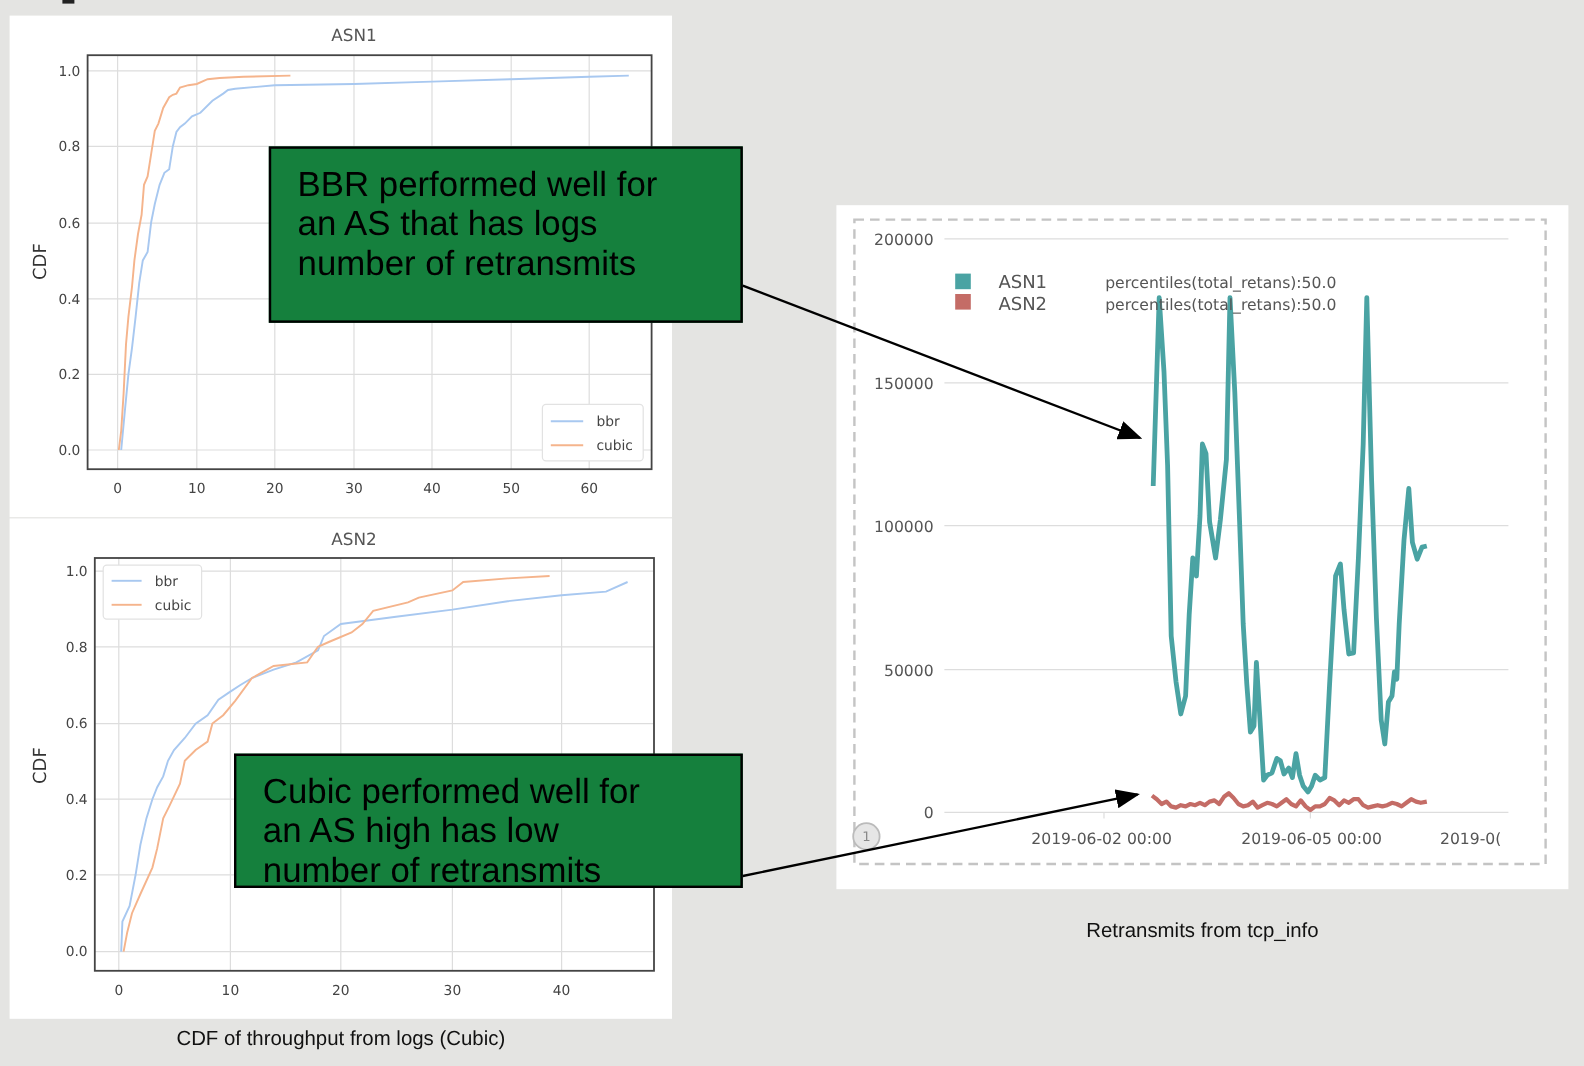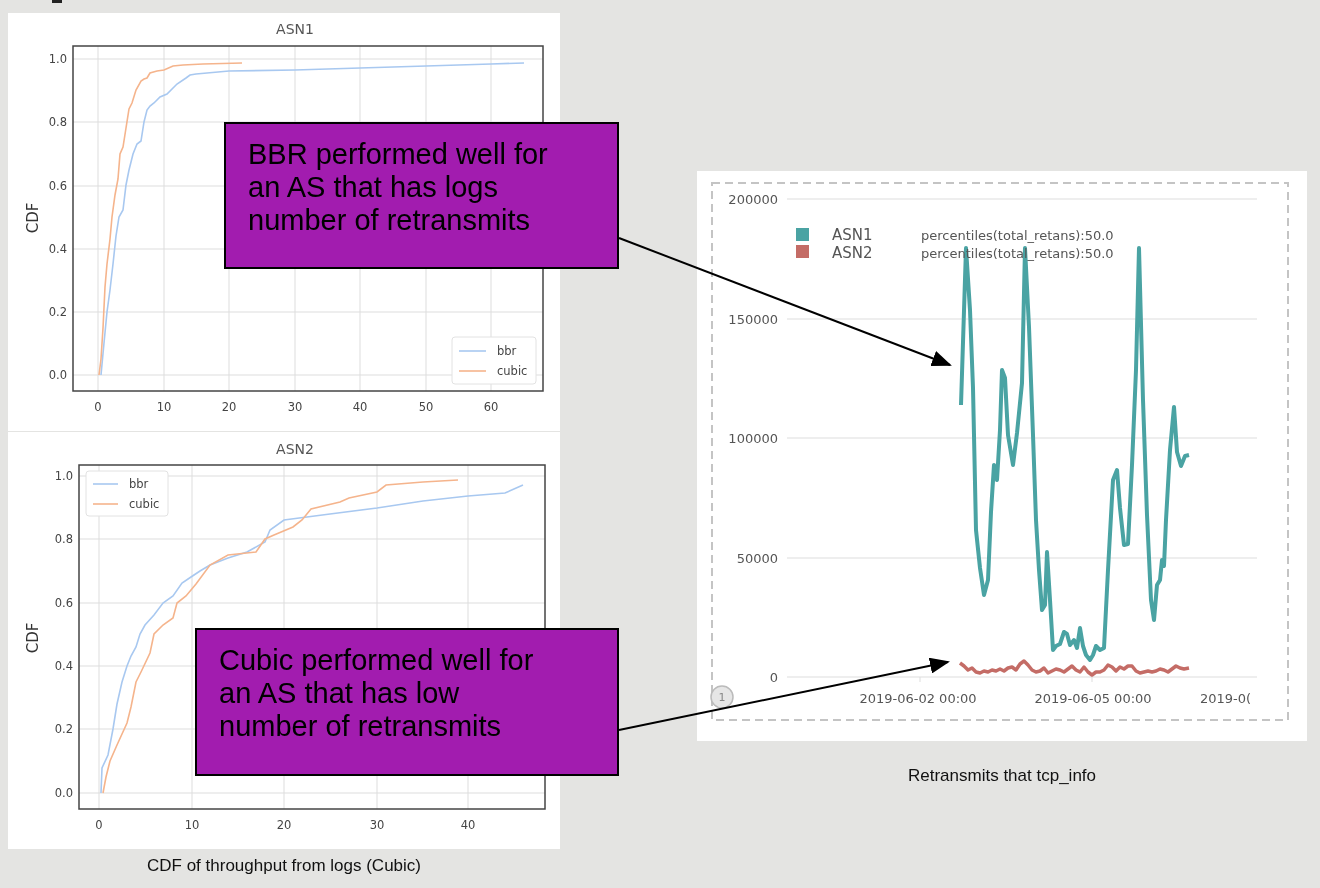--- a/index.html
+++ b/index.html
@@ -1,21 +1,21 @@
 <!DOCTYPE html>
 <html><head>
 <meta charset="utf-8">
 <style>
   html, body { margin:0; padding:0; }
   body { width:1320px; height:888px; background:#e4e4e2; position:relative; overflow:hidden; font-family:"DejaVu Sans", sans-serif; }
   .panel { position:absolute; background:#ffffff; }
   .abs { position:absolute; }
   svg text { font-family:"DejaVu Sans", sans-serif; }
   .caption { position:absolute; font-family:"Liberation Sans", sans-serif; font-size:17px; color:#111; text-align:center; }
-  .callout { position:absolute; background:#a21caf; border:2px solid #000; font-family:"Liberation Sans", sans-serif; font-size:29px; line-height:33px; color:#000; padding:14px 0 17px 22px; box-sizing:border-box; }
+  .callout { position:absolute; background:#15803d; border:2px solid #000; font-family:"Liberation Sans", sans-serif; font-size:29px; line-height:33px; color:#000; padding:14px 0 17px 22px; box-sizing:border-box; }
   .callout span { display:block; }
 </style>
 </head>
 <body>
 
 <div class="abs" style="left:52px;top:0;width:10px;height:3px;background:#222;"></div>
 
 <div class="panel" style="left:8px;top:13px;width:552px;height:418px;"></div>
 <div class="panel" style="left:8px;top:432px;width:552px;height:417px;"></div>
 
@@ -145,30 +145,30 @@
     <text x="832" y="258" font-size="15" fill="#555">ASN2</text>
     <text x="921" y="240" font-size="13" fill="#555">percentiles(total_retans):50.0</text>
     <text x="921" y="258" font-size="13" fill="#555">percentiles(total_retans):50.0</text>
   </g>
   <g>
     <circle cx="722" cy="697" r="11" fill="#e6e6e6" stroke="#bbb" stroke-width="1.5"></circle>
     <text x="722" y="701" font-size="11" fill="#888" text-anchor="middle">1</text>
   </g>
 </svg>
 
-<div class="caption" style="left:697px;top:766px;width:610px;">Retransmits that tcp_info</div>
+<div class="caption" style="left:697px;top:766px;width:610px;">Retransmits from tcp_info</div>
 
 <div class="callout" style="left:224px;top:122px;width:395px;height:147px;">
   <span>BBR performed well for</span>
   <span>an AS that has logs</span>
   <span>number of retransmits</span>
 </div>
-<div class="callout" style="left:195px;top:628px;width:424px;height:148px;">
+<div class="callout" style="left:195px;top:628px;width:424px;height:112px;">
   <span>Cubic performed well for</span>
-  <span>an AS that has low</span>
+  <span>an AS high has low</span>
   <span>number of retransmits</span>
 </div>
 
 <svg class="abs" style="left:0;top:0;" width="1320" height="888">
   <defs>
     <marker id="arrowhead" markerWidth="10" markerHeight="8" refX="9" refY="4" orient="auto">
       <polygon points="0 0, 10 4, 0 8" fill="#000"></polygon>
     </marker>
   </defs>
   <line x1="619" y1="238" x2="950" y2="365" stroke="#000" stroke-width="2" marker-end="url(#arrowhead)"></line>

